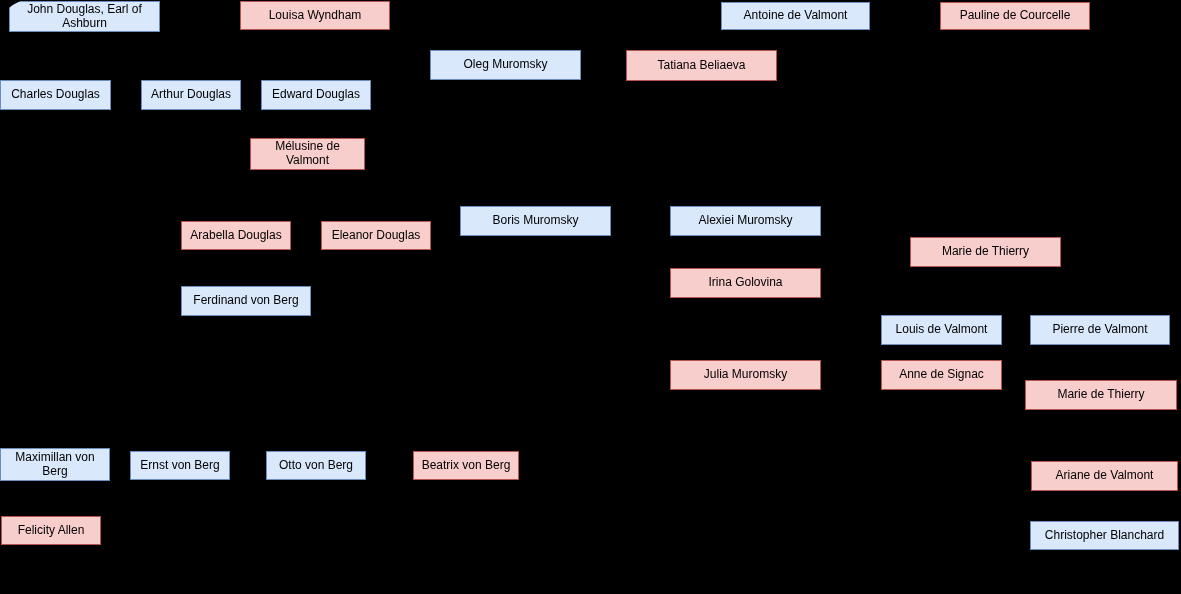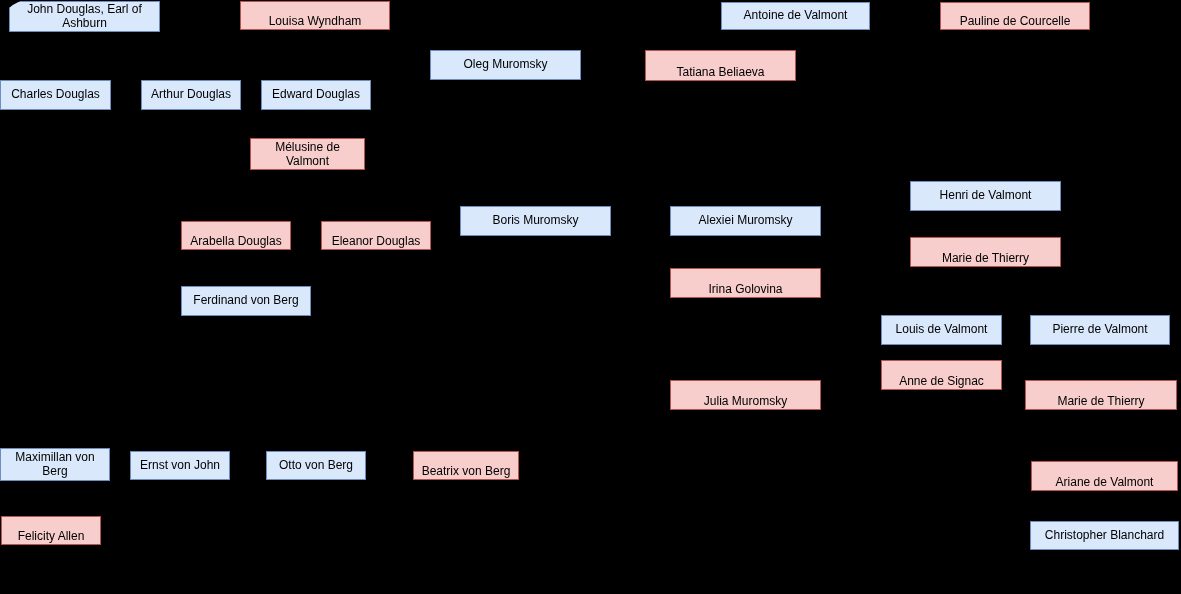--- a/index.html
+++ b/index.html
@@ -31,21 +31,20 @@
     white-space: normal;
     cursor: default;
   }
   .node.male {
     background: var(--male-fill, #dae8fc);
     border-color: var(--male-border, #6c8ebf);
   }
   .node.female {
     background: var(--female-fill, #f8cecc);
     border-color: var(--female-border, #b85450);
-    align-items: flex-end;
   }
   .node .label { display: inline-block; }
 </style>
 </head>
 <body>
 
 <div class="canvas">
 
   <div class="node male" style="left:9px;top:1px;width:151px;height:31px">
     <span class="label">John Douglas, Earl of Ashburn</span>
@@ -56,41 +55,38 @@
   <div class="node male" style="left:721px;top:2px;width:149px;height:28px">
     <span class="label">Antoine de Valmont</span>
   </div>
   <div class="node female" style="left:940px;top:2px;width:150px;height:28px">
     <span class="label">Pauline de Courcelle</span>
   </div>
 
   <div class="node male" style="left:430px;top:50px;width:151px;height:30px">
     <span class="label">Oleg Muromsky</span>
   </div>
-  <div class="node female" style="left:645px;top:50px;width:151px;height:31px">
+  <div class="node female" style="left:626px;top:50px;width:151px;height:31px">
     <span class="label">Tatiana Beliaeva</span>
   </div>
 
   <div class="node male" style="left:0px;top:80px;width:111px;height:30px">
     <span class="label">Charles Douglas</span>
   </div>
   <div class="node male" style="left:141px;top:80px;width:100px;height:30px">
     <span class="label">Arthur Douglas</span>
   </div>
   <div class="node male" style="left:261px;top:80px;width:110px;height:30px">
     <span class="label">Edward Douglas</span>
   </div>
 
   <div class="node female" style="left:250px;top:138px;width:115px;height:32px">
     <span class="label">Mélusine de Valmont</span>
   </div>
 
-  <div class="node male" style="left:910px;top:181px;width:151px;height:30px">
-    <span class="label">Henri de Valmont</span>
-  </div>
 
   <div class="node male" style="left:460px;top:206px;width:151px;height:30px">
     <span class="label">Boris Muromsky</span>
   </div>
   <div class="node male" style="left:670px;top:206px;width:151px;height:30px">
     <span class="label">Alexiei Muromsky</span>
   </div>
 
   <div class="node female" style="left:181px;top:221px;width:110px;height:29px">
     <span class="label">Arabella Douglas</span>
@@ -111,35 +107,35 @@
     <span class="label">Ferdinand von Berg</span>
   </div>
 
   <div class="node male" style="left:881px;top:315px;width:121px;height:30px">
     <span class="label">Louis de Valmont</span>
   </div>
   <div class="node male" style="left:1030px;top:315px;width:140px;height:30px">
     <span class="label">Pierre de Valmont</span>
   </div>
 
-  <div class="node female" style="left:670px;top:380px;width:151px;height:30px">
+  <div class="node female" style="left:670px;top:360px;width:151px;height:30px">
     <span class="label">Julia Muromsky</span>
   </div>
   <div class="node female" style="left:881px;top:360px;width:121px;height:30px">
     <span class="label">Anne de Signac</span>
   </div>
   <div class="node female" style="left:1025px;top:380px;width:152px;height:30px">
     <span class="label">Marie de Thierry</span>
   </div>
 
   <div class="node male" style="left:0px;top:448px;width:110px;height:33px">
     <span class="label">Maximillan von Berg</span>
   </div>
   <div class="node male" style="left:130px;top:451px;width:100px;height:29px">
-    <span class="label">Ernst von John</span>
+    <span class="label">Ernst von Berg</span>
   </div>
   <div class="node male" style="left:266px;top:451px;width:100px;height:29px">
     <span class="label">Otto von Berg</span>
   </div>
   <div class="node female" style="left:413px;top:451px;width:106px;height:29px">
     <span class="label">Beatrix von Berg</span>
   </div>
 
   <div class="node female" style="left:1031px;top:461px;width:147px;height:30px">
     <span class="label">Ariane de Valmont</span>

